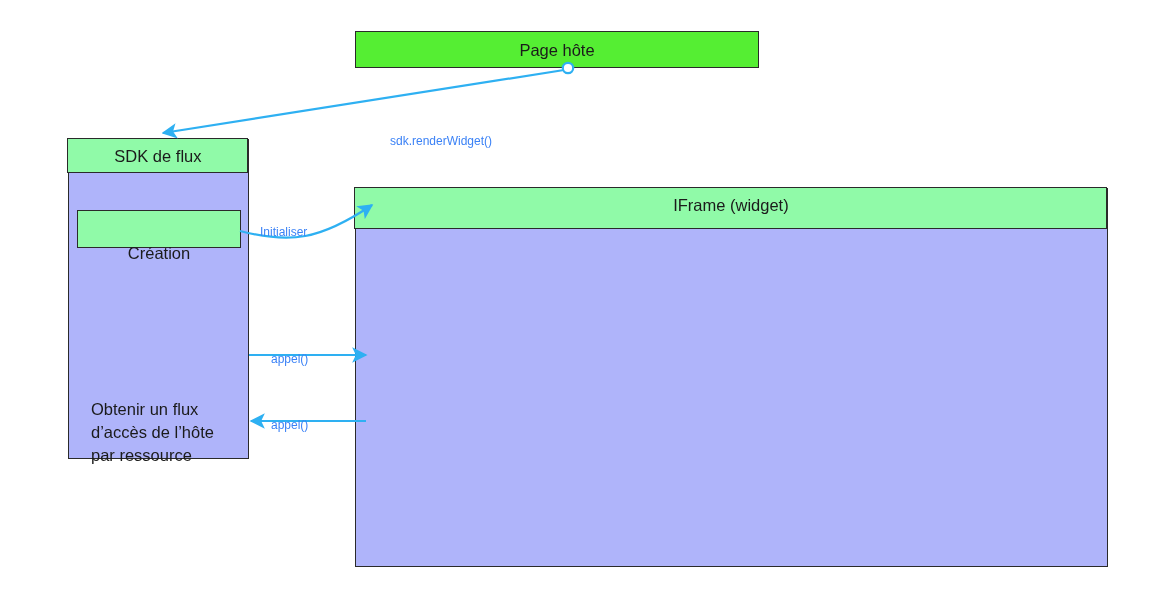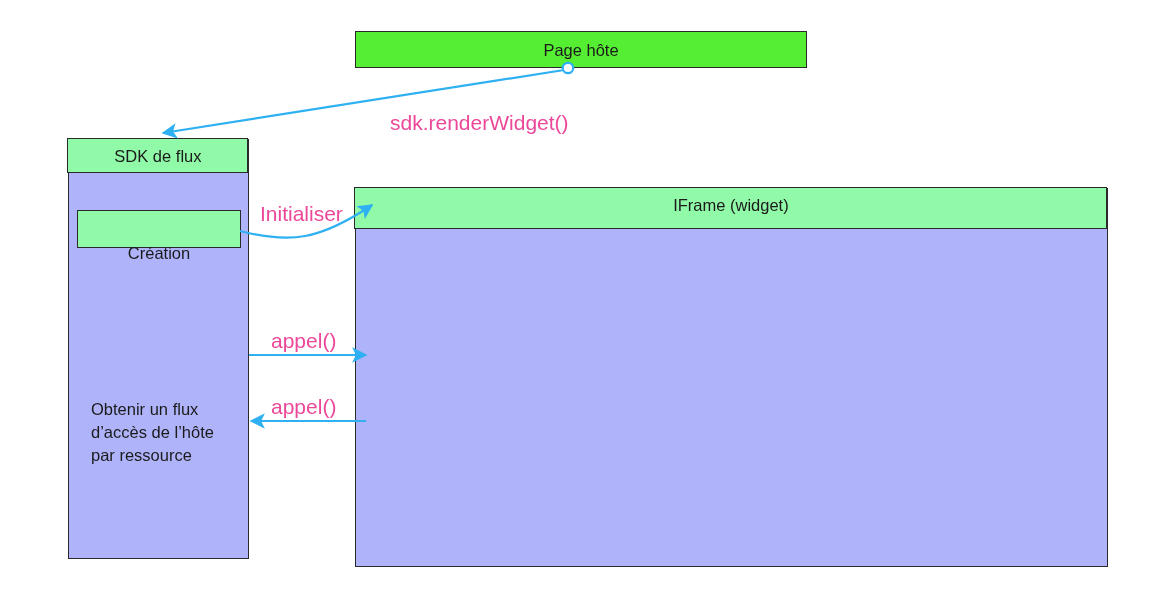--- a/index.html
+++ b/index.html
@@ -41,33 +41,33 @@
     font-size: 16.5px;
     line-height: 1.25;
     white-space: pre;
     pointer-events: none;
   }
 
   
   #page-hote {
     left: 355px;
     top: 31px;
-    width: 452px;
+    width: 404px;
     height: 37px;
   }
   #page-hote .box-label {
     top: 8px;
   }
 
   
   #sdk-container {
     left: 68px;
     top: 139px;
     width: 181px;
-    height: 420px;
+    height: 320px;
   }
   #sdk-header {
     position: absolute;
     box-sizing: border-box;
     left: -1.6px;
     top: -1.6px;
     width: 181px;
     height: 35px;
     border: 1.6px solid #2a2a2a;
     background: #90faa8;
@@ -128,25 +128,26 @@
     left: 0;
     top: 0;
     width: 1151px;
     height: 596px;
     pointer-events: none;
   }
 
   
   .edge-label {
     position: absolute;
-    color: #ec4899;
-    font-size: 21px;
+    color: #3b82f6;
+    font-size: 12px;
     line-height: 1.2;
     white-space: nowrap;
     background: transparent;
+    margin-top: 24px;
   }
   #label-render-widget {
     left: 390px;
     top: 110px;
   }
   #label-initialiser {
     left: 260px;
     top: 201px;
     text-align: right;
   }

